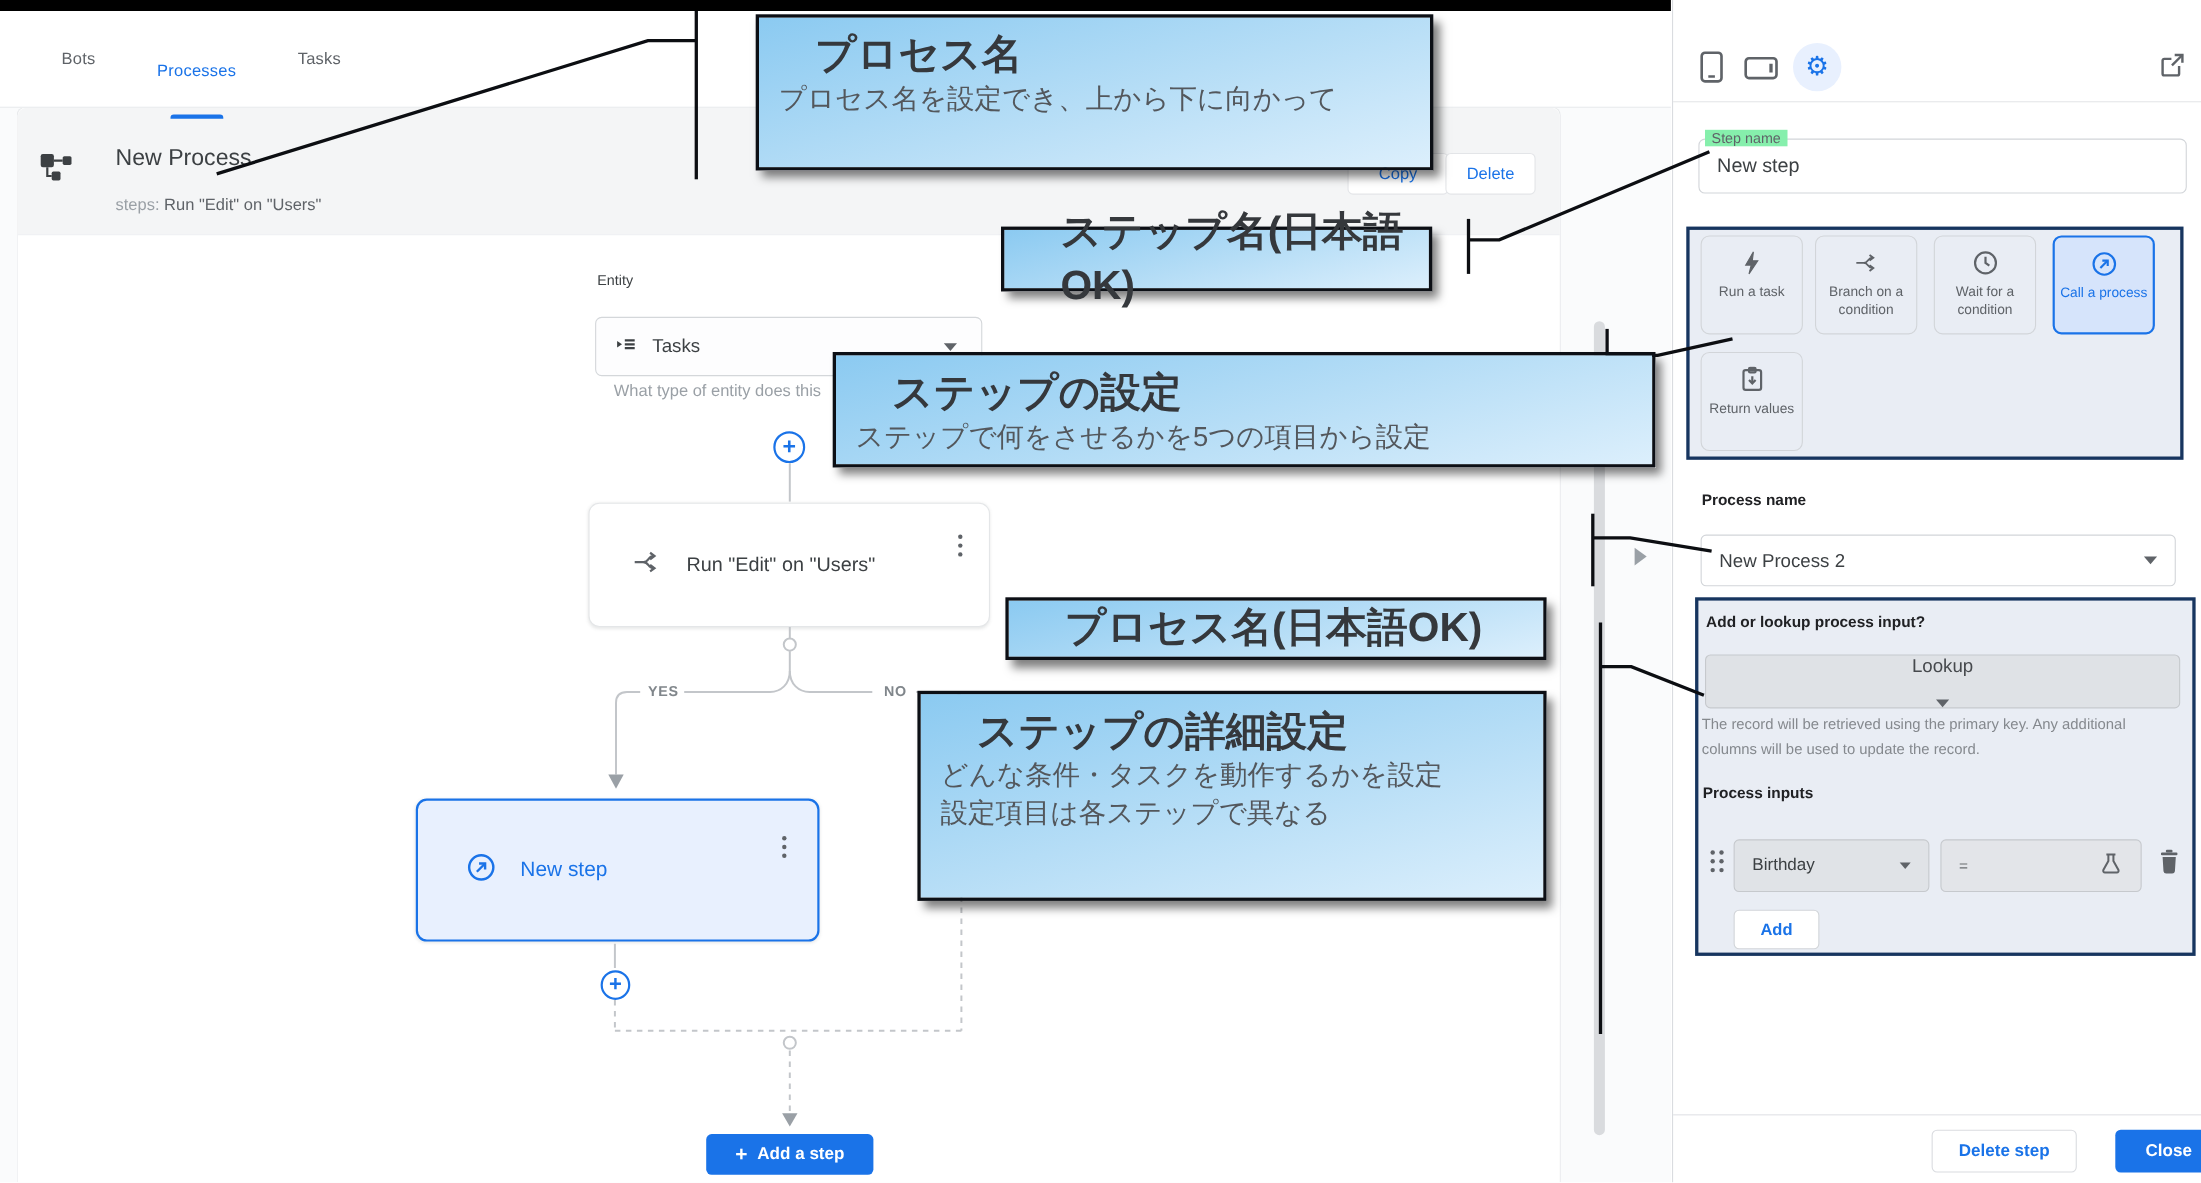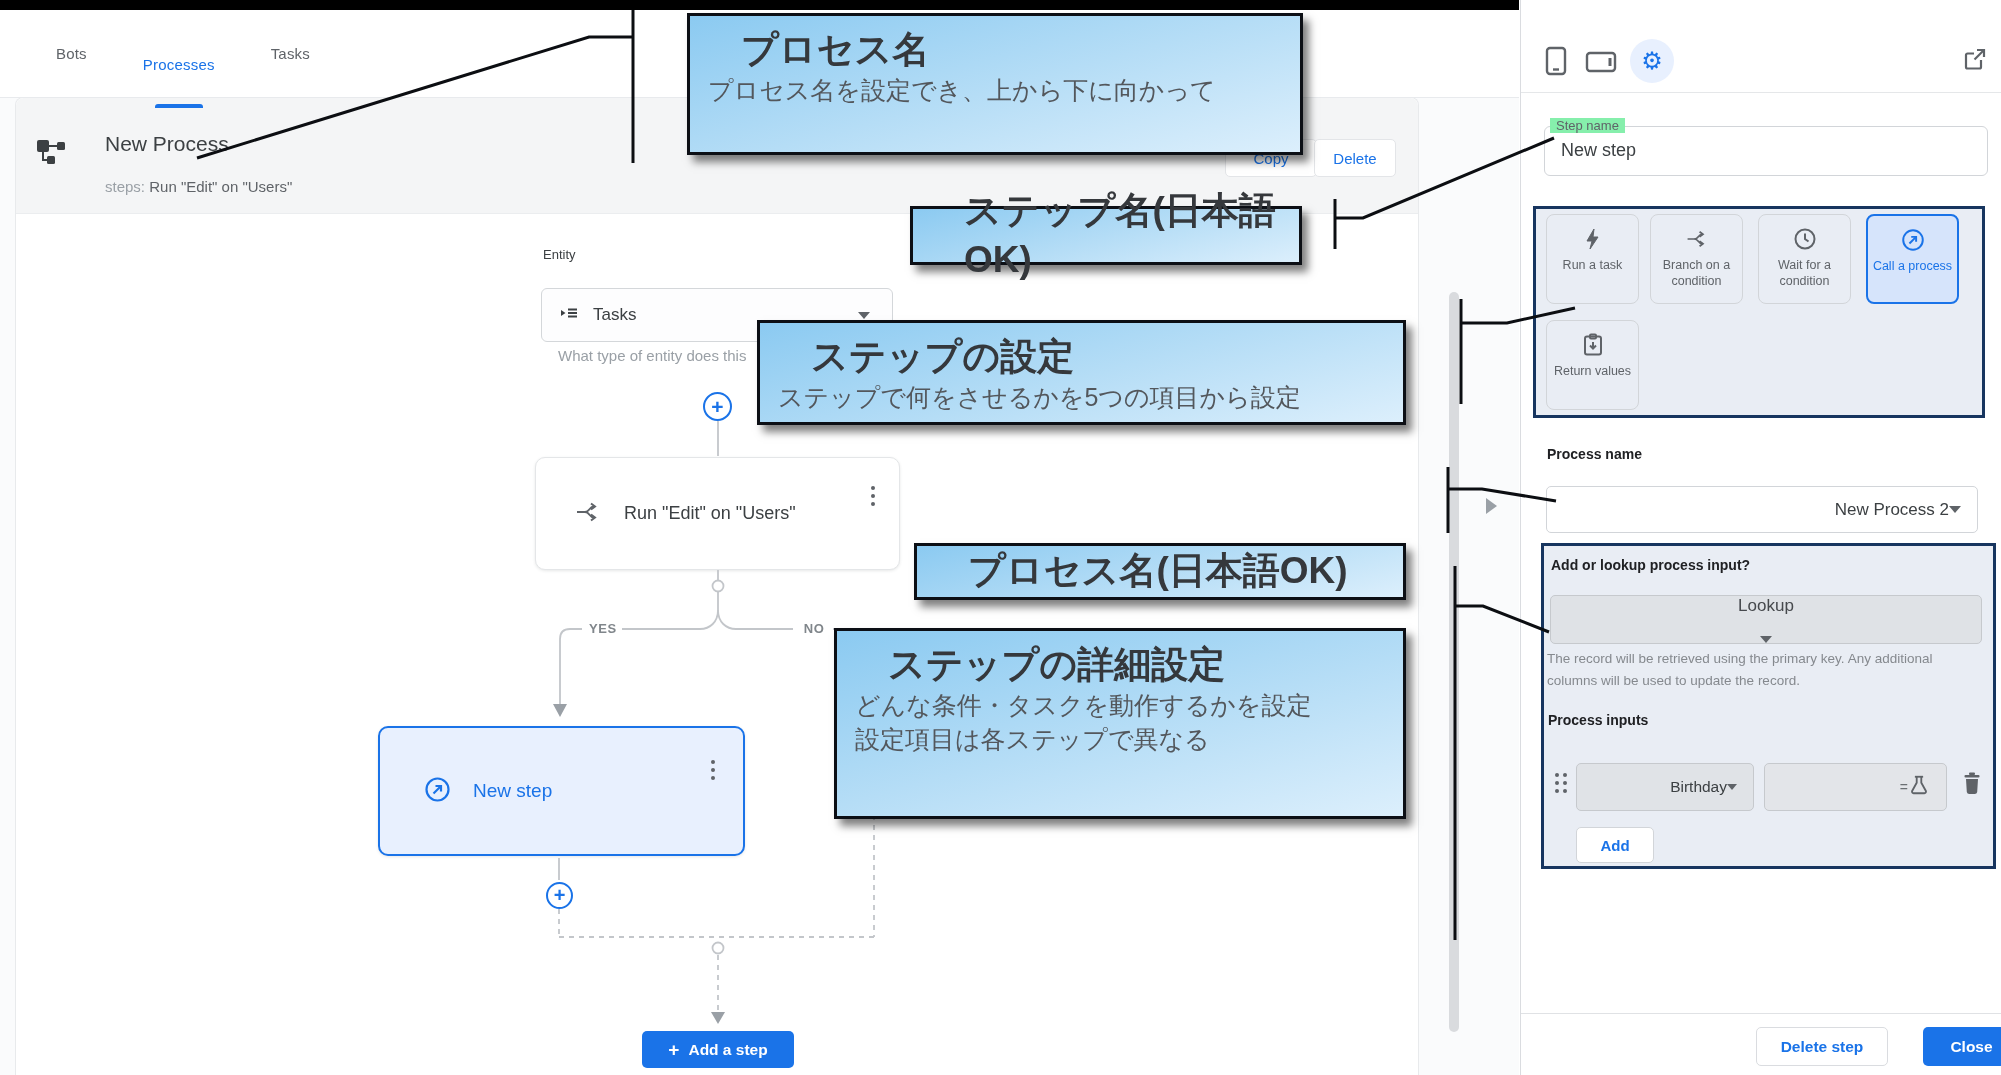--- a/index.html
+++ b/index.html
@@ -77,21 +77,21 @@
   .gridbox { left: 12px; top: 206px; width: 452px; height: 212px; }
   .tile { position: absolute; width: 93px; height: 90px; border: 1px solid #d2d5d9; border-radius: 8px; display: flex; flex-direction: column; align-items: center; justify-content: flex-start; padding-top: 12px; cursor: pointer; }
   .tile .tlabel { font-size: 12.5px; color: #5f6368; text-align: center; line-height: 1.25; margin-top: 7px; }
   .tile svg { stroke: #5f6368; }
   .tile.selected { border: 2px solid #1a73e8; background: #d6e4fb; }
   .tile.selected .tlabel { color: #1a73e8; }
   .tile.selected svg { stroke: #1a73e8; }
 
   .seclabel { font-size: 14px; font-weight: 700; color: #202124; }
   .select { border-radius: 5px; display: flex; align-items: center; padding: 0 16px; cursor: pointer; }
-  .select .sval { flex: 1; font-size: 17px; text-align: right; }
+  .select .sval { flex: 1; font-size: 17px; }
   .sel-outline { border: 1.5px solid #d2d5d9; background: #fff; }
   .sel-fill { border: 1px solid #c6c9cd; background: #dfe2e6; }
 
   .helper { font-size: 13.5px; color: #85898e; }
 
   .dragdots { display: grid; grid-template-columns: 5px 5px; grid-auto-rows: 5px; gap: 3px; }
   .dragdots i { width: 4px; height: 4px; border-radius: 50%; background: #5f6368; }
 
   .addbtn { left: 32px; top: 281px; width: 78px; height: 36px; background: #fff; border: 1px solid #d2d5d9; border-radius: 5px; color: #1a73e8; font-size: 15px; font-weight: 600; display: flex; align-items: center; justify-content: center; cursor: pointer; }
 
@@ -383,21 +383,21 @@
     </g>
   </svg>
 
   <div class="callout" style="left:687px; top:13px; width:616px; height:142px;">
     <div class="ctitle">プロセス名</div>
     <div class="cline">プロセス名を設定でき、上から下に向かって</div>
   </div>
   <div class="callout compact" style="left:910px; top:206px; width:392px; height:59px;">
     <div class="ctitle">ステップ名(日本語OK)</div>
   </div>
-  <div class="callout" style="left:757px; top:320px; width:649px; height:105px;">
+  <div class="callout" style="left:757px; top:320px; width:748px; height:105px;">
     <div class="ctitle">ステップの設定</div>
     <div class="cline">ステップで何をさせるかを5つの項目から設定</div>
   </div>
   <div class="callout compact" style="left:914px; top:543px; width:492px; height:57px;">
     <div class="ctitle">プロセス名(日本語OK)</div>
   </div>
   <div class="callout" style="left:834px; top:628px; width:572px; height:191px;">
     <div class="ctitle">ステップの詳細設定</div>
     <div class="cline">どんな条件・タスクを動作するかを設定</div>
     <div class="cline">設定項目は各ステップで異なる</div>

